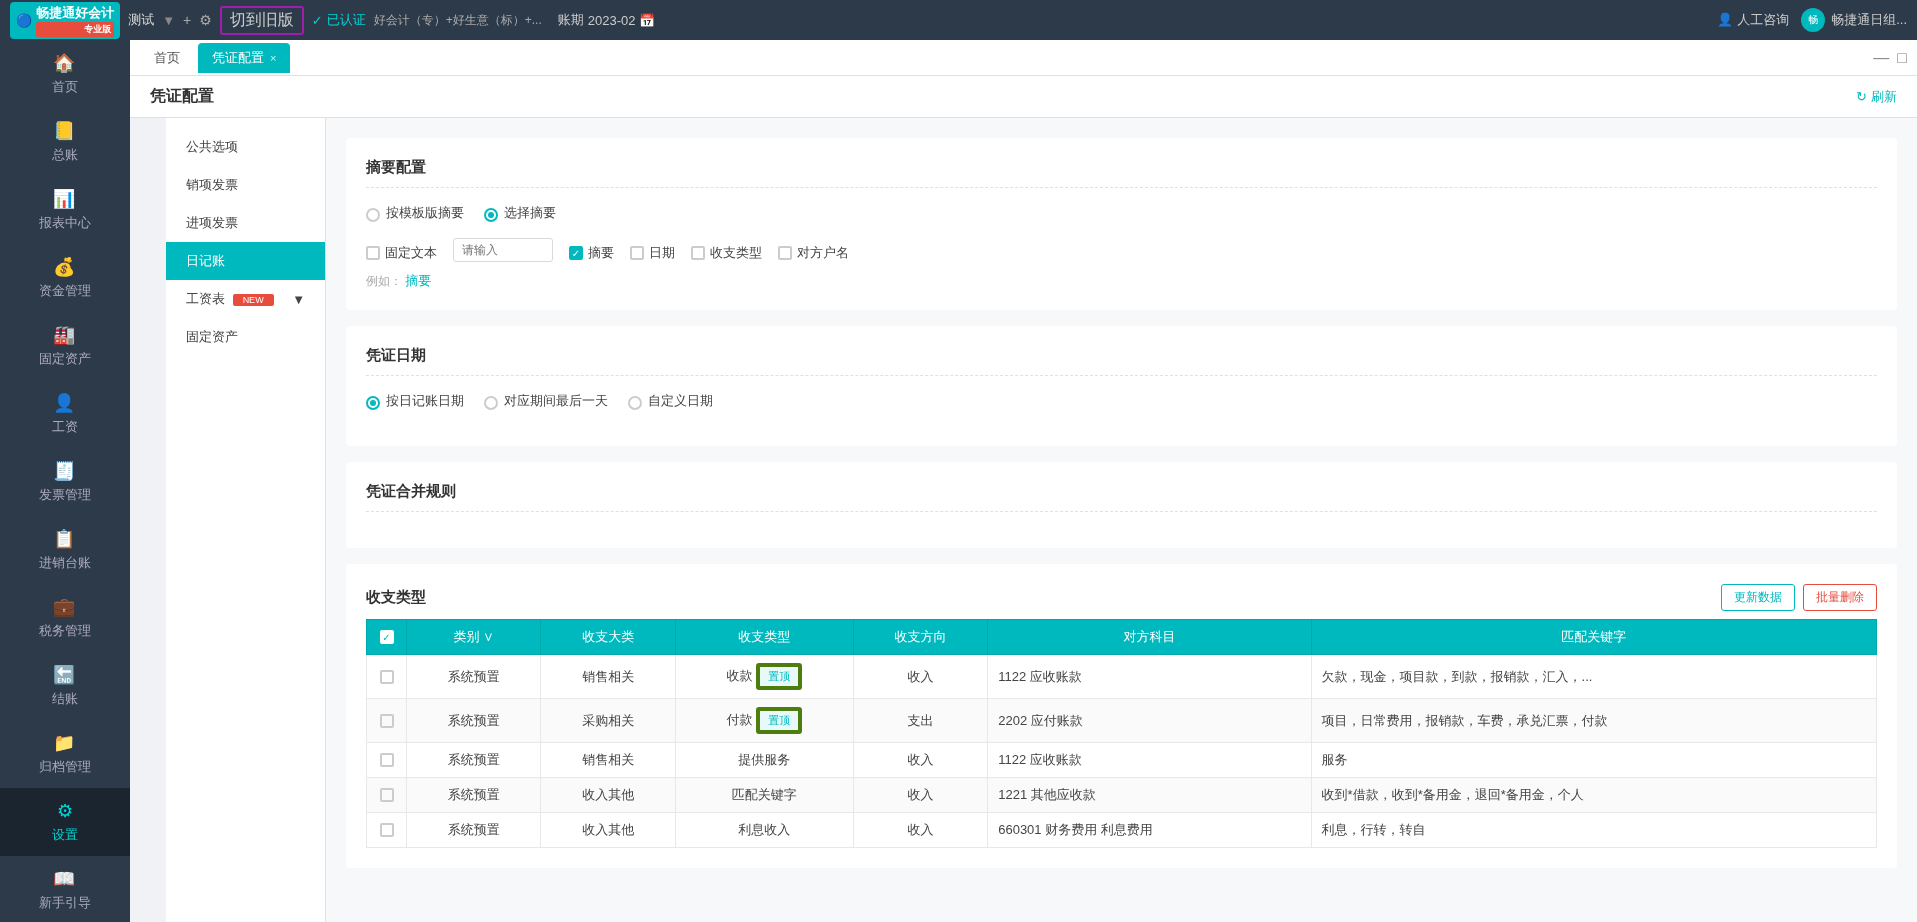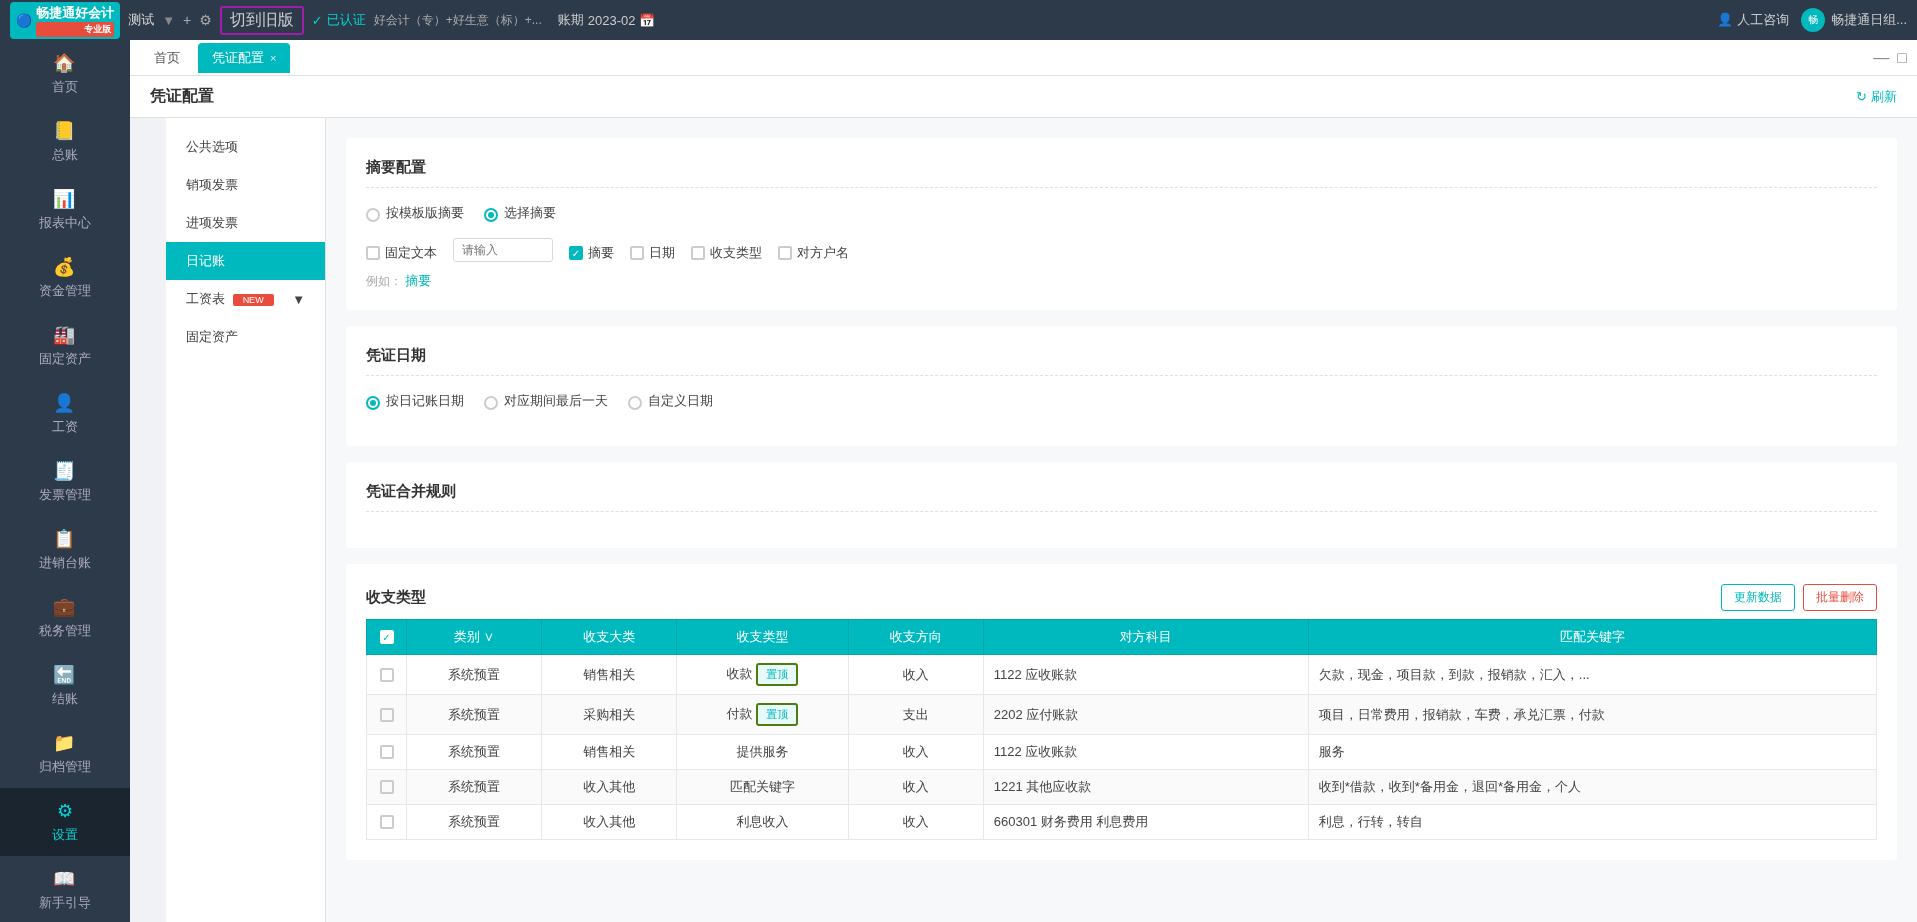--- a/index.html
+++ b/index.html
@@ -83,21 +83,21 @@
     .btn-group-right { display: flex; gap: 8px; }
     .btn-outline { border: 1px solid #00b9be; color: #00b9be; background: white; padding: 4px 12px; border-radius: 3px; cursor: pointer; font-size: 12px; }
     .btn-outline-red { border: 1px solid #e74c3c; color: #e74c3c; background: white; padding: 4px 12px; border-radius: 3px; cursor: pointer; font-size: 12px; }
 
     table { width: 100%; border-collapse: collapse; font-size: 12px; }
     thead tr { background: #00b9be; color: white; }
     thead th { padding: 8px 10px; text-align: center; border: 1px solid #00a8ac; font-weight: normal; }
     tbody tr { background: white; }
     tbody tr:nth-child(even) { background: #fafafa; }
     tbody td { padding: 8px 10px; text-align: center; border: 1px solid #e8e8e8; color: #444; }
-    .tag-btn { background: #e8f9f9; border: 2px solid #4d7c0f; color: #00b9be; padding: 2px 8px; border-radius: 3px; font-size: 11px; cursor: pointer; }
+    .tag-btn { background: #e8f9f9; border: 4px solid #4d7c0f; color: #00b9be; padding: 2px 8px; border-radius: 3px; font-size: 11px; cursor: pointer; }
     .td-left { text-align: left; }
 
     
     ::-webkit-scrollbar { width: 6px; height: 6px; }
     ::-webkit-scrollbar-track { background: #f1f1f1; }
     ::-webkit-scrollbar-thumb { background: #ccc; border-radius: 3px; }
   </style>
 </head>
 <body>
 

